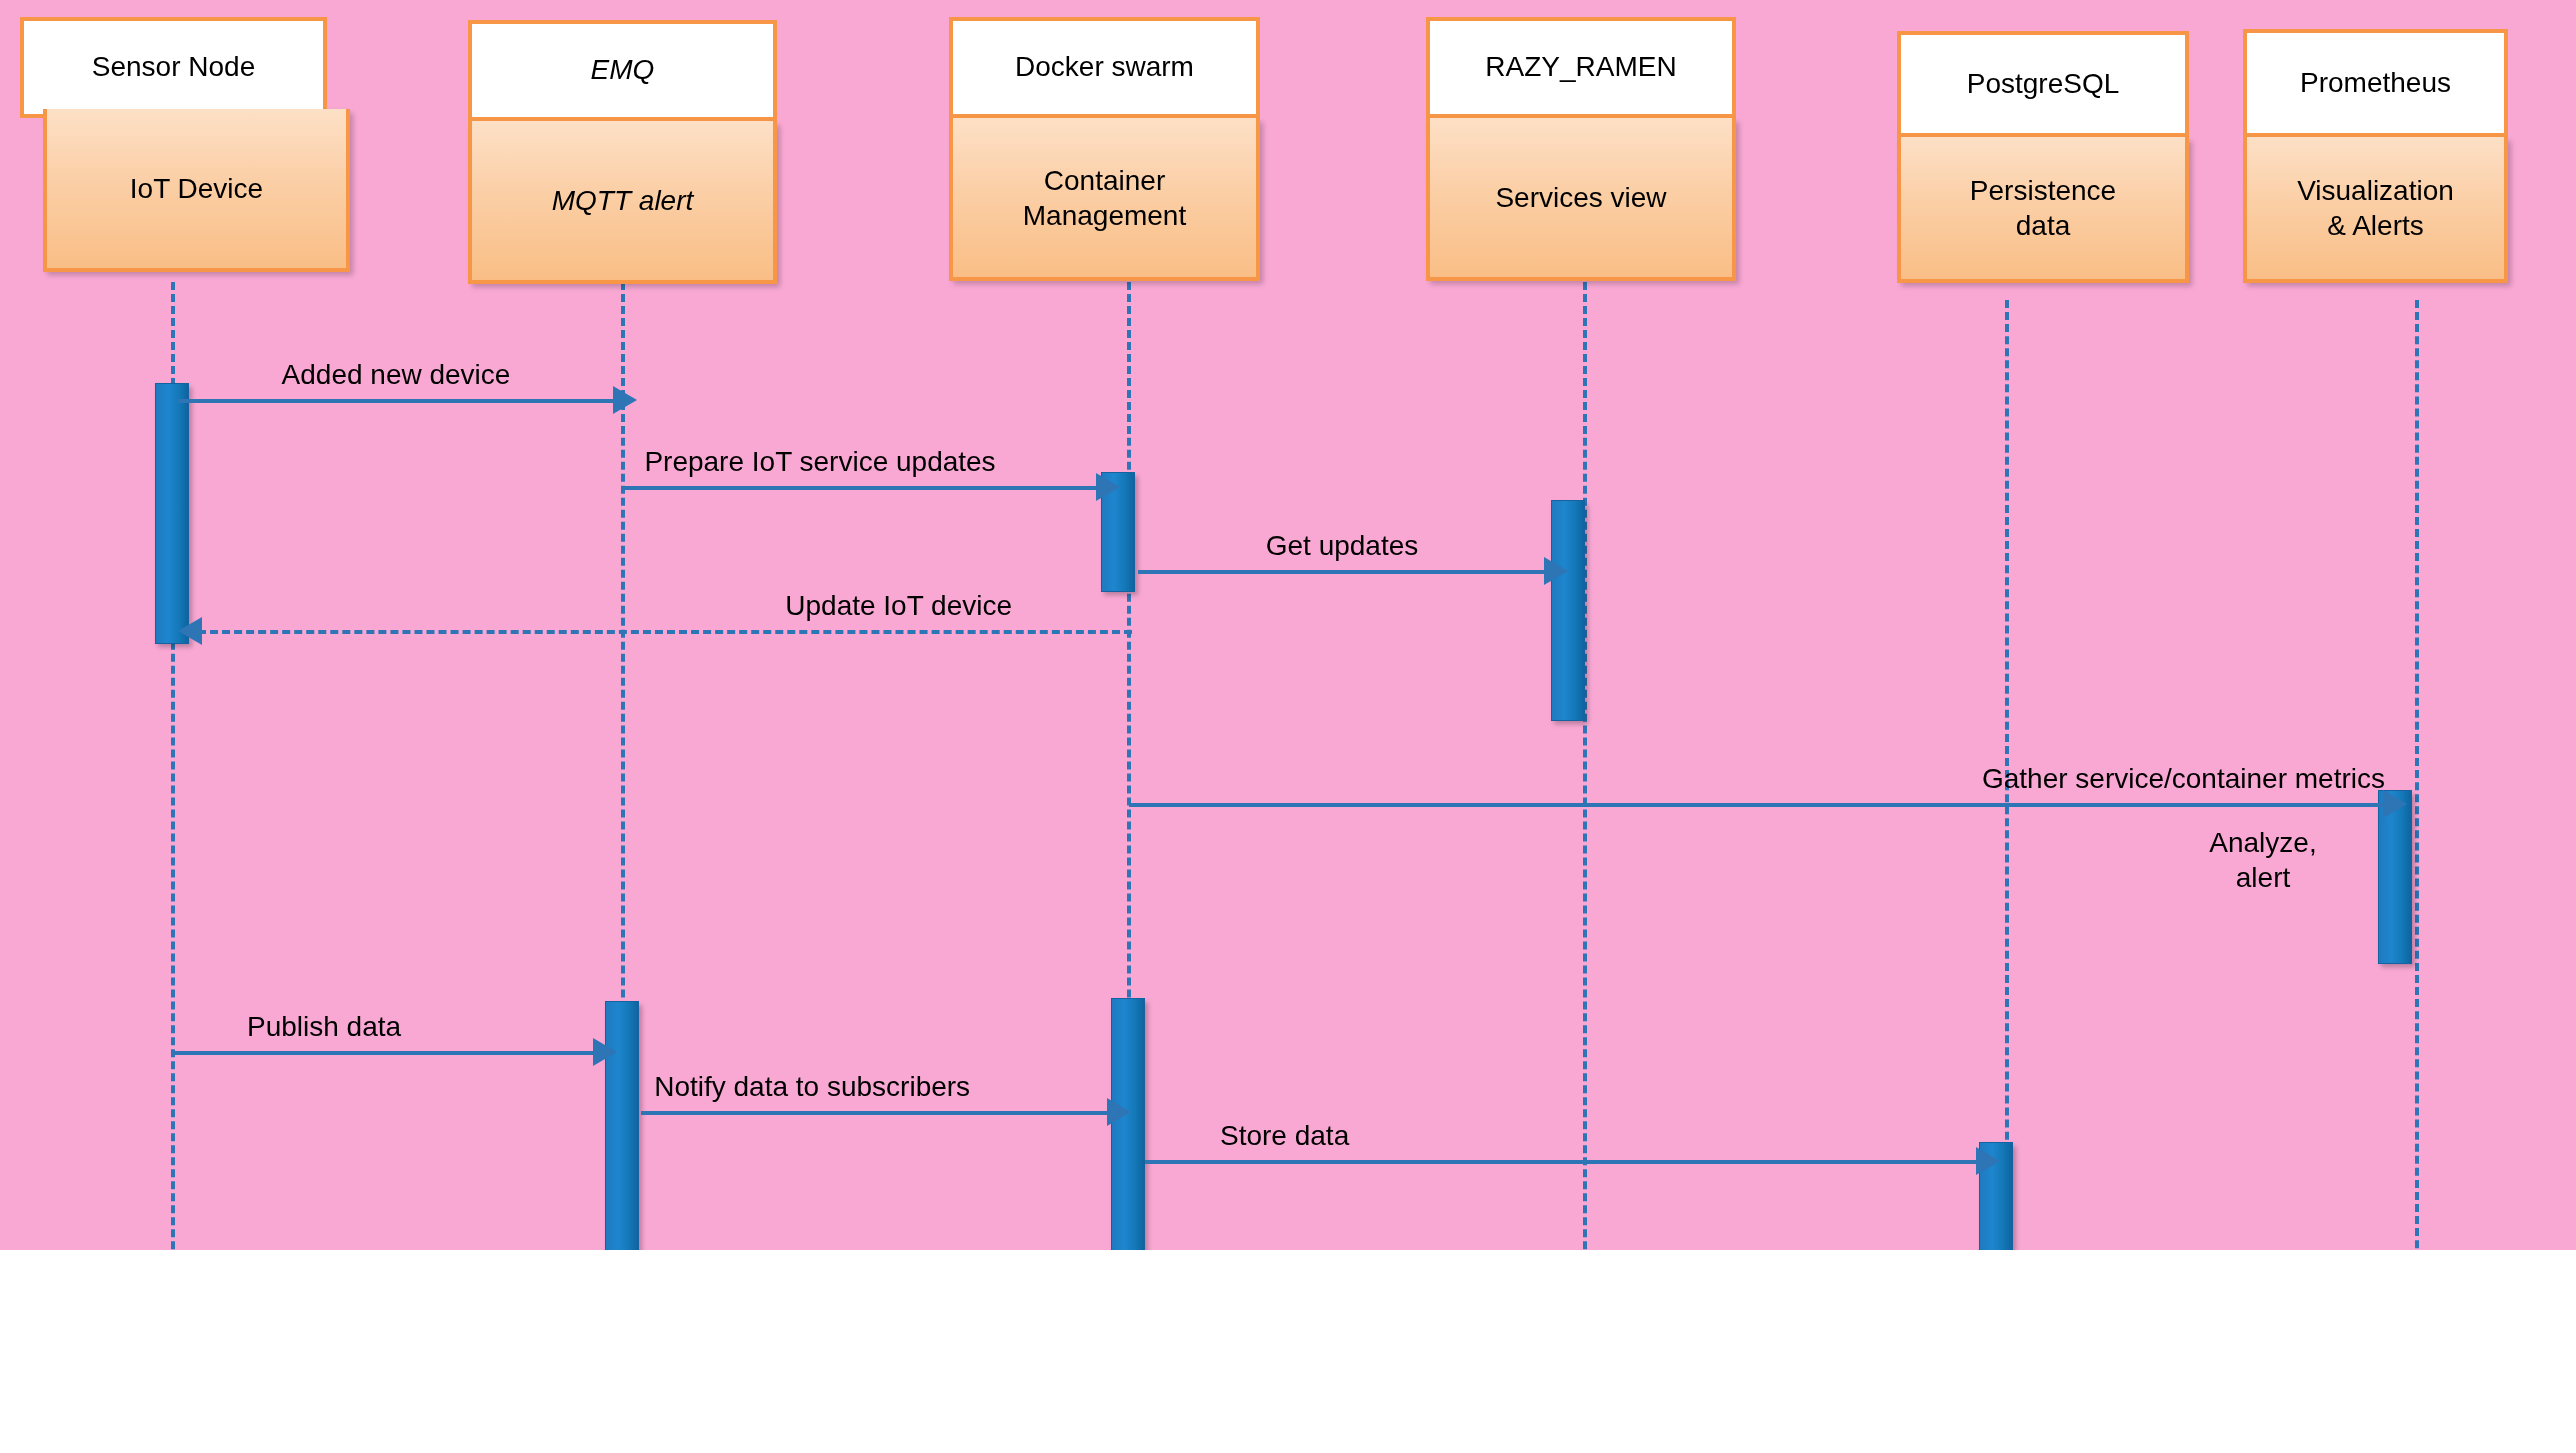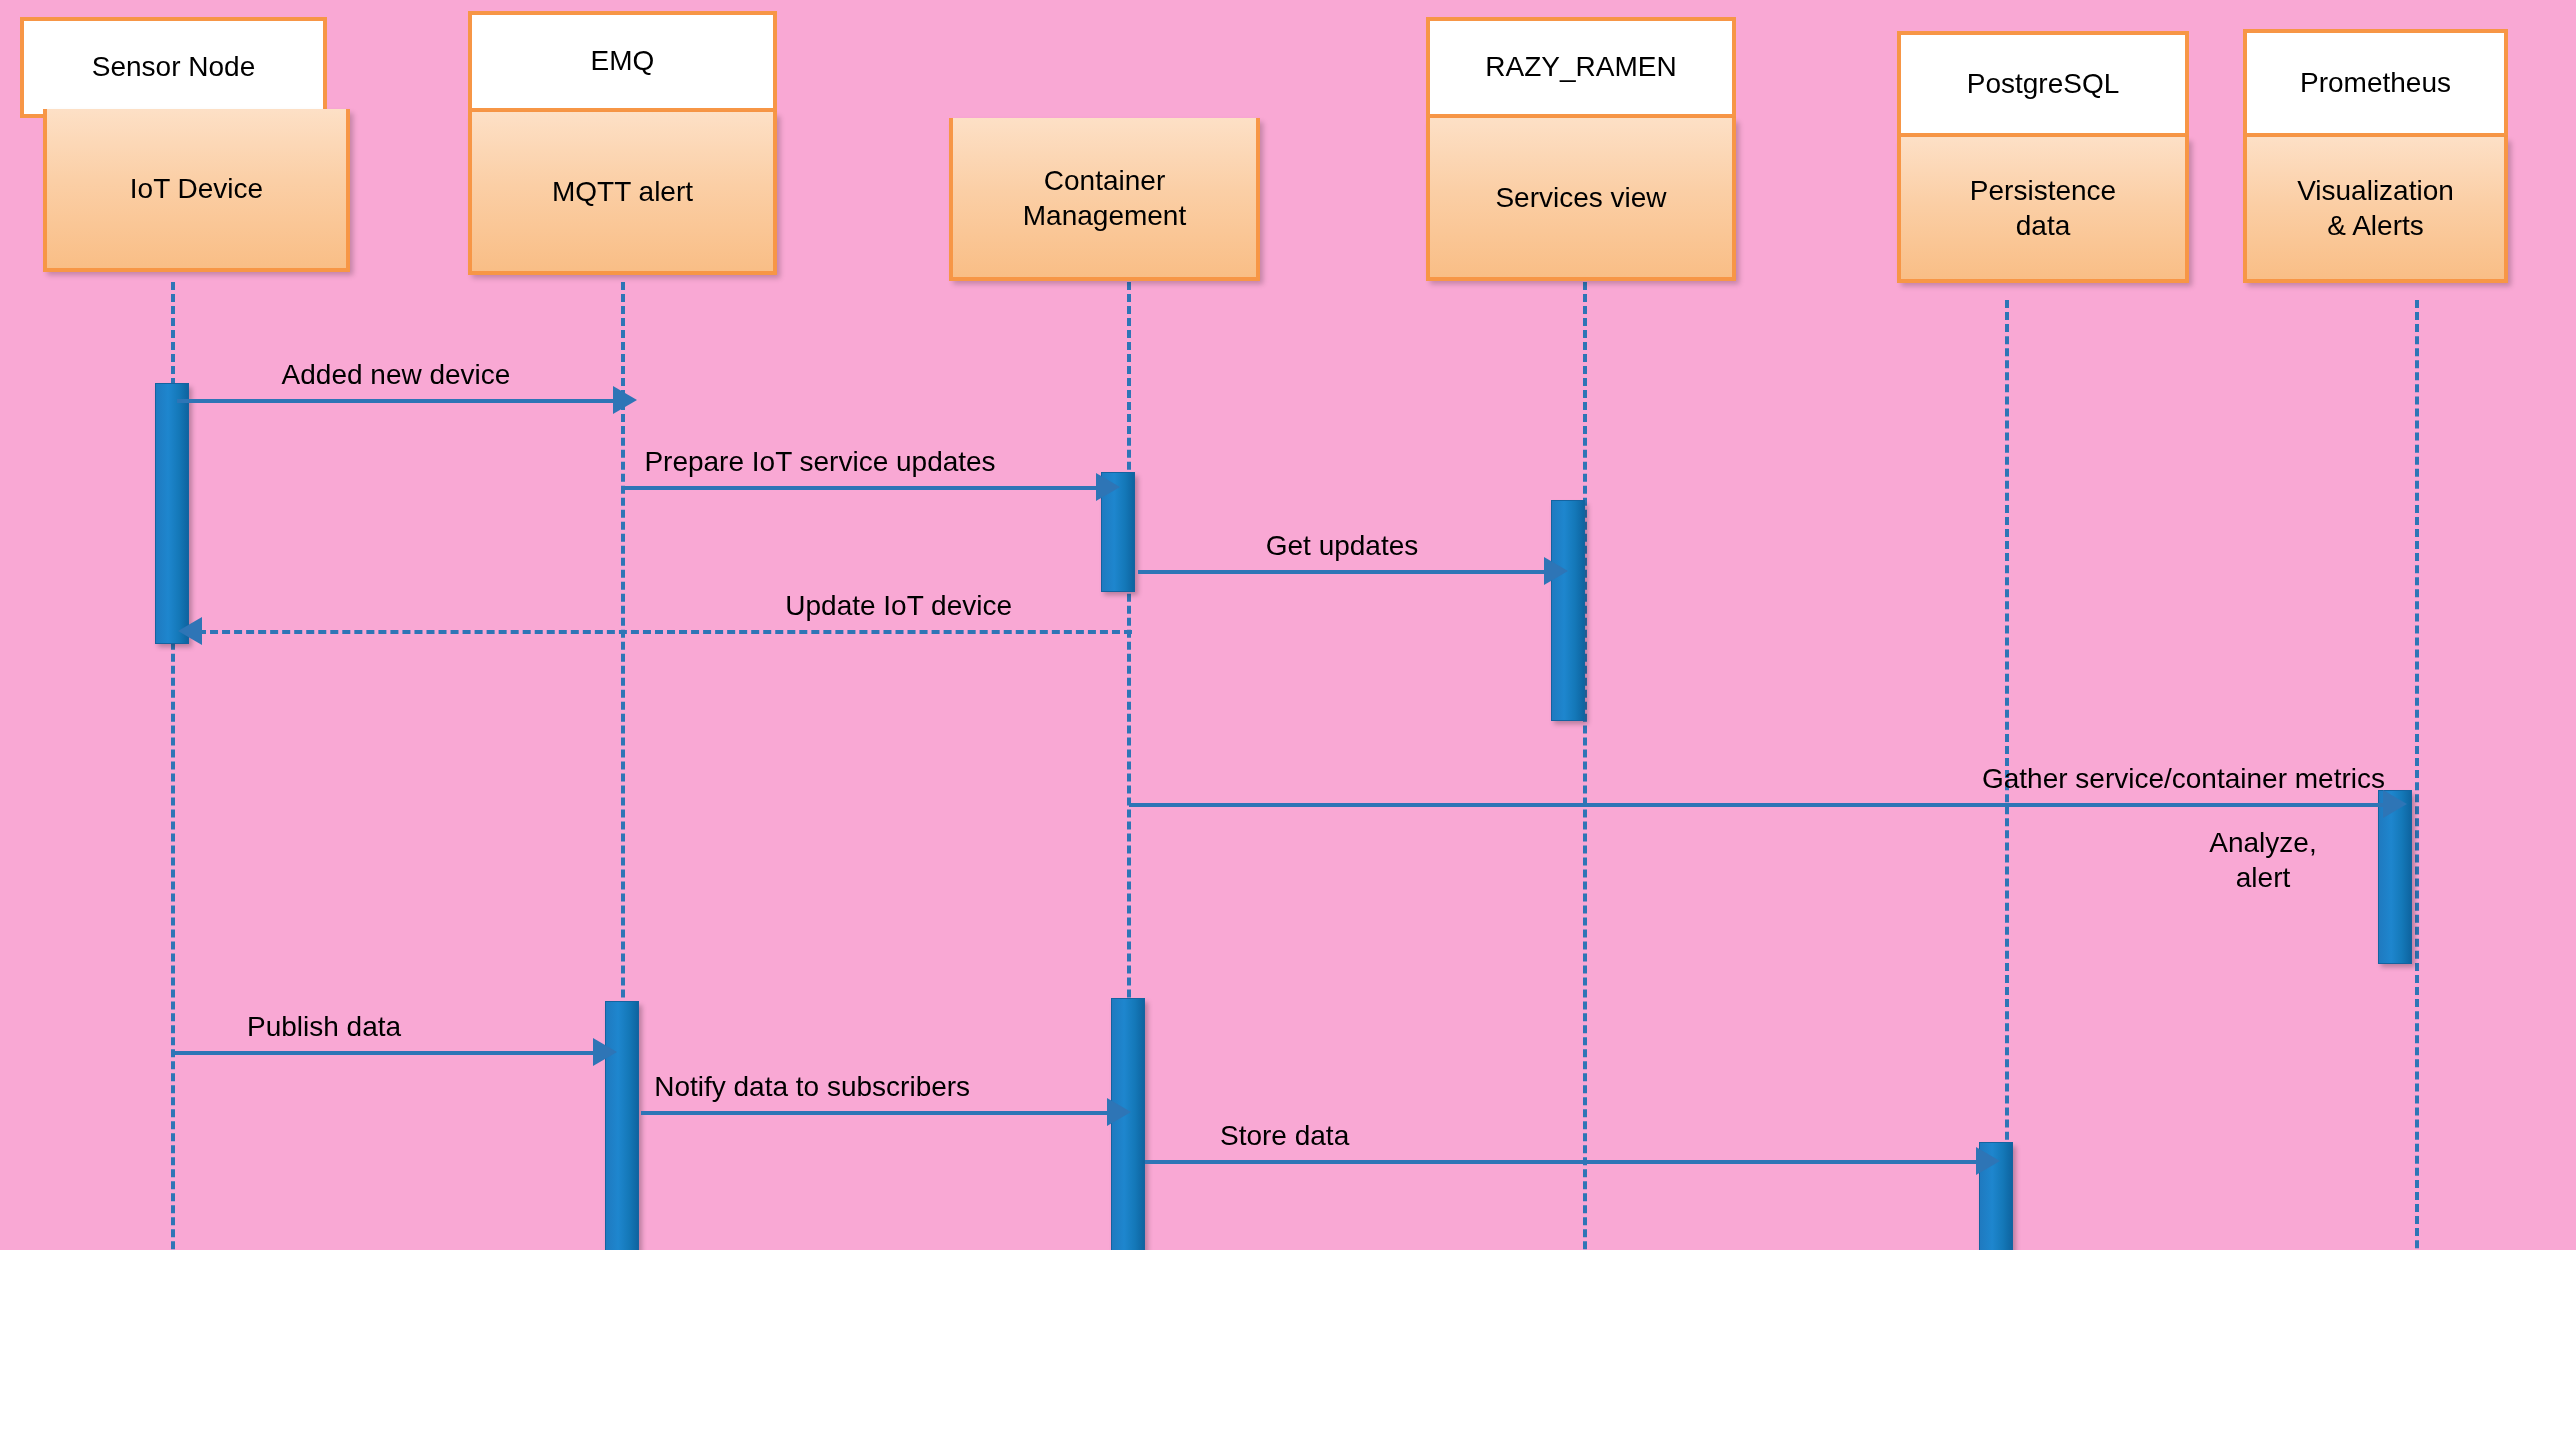--- a/index.html
+++ b/index.html
@@ -100,26 +100,27 @@
   <div class="lifeline" style="left:1127px;top:282px;  height:1159px;"></div>
   <div class="lifeline" style="left:1583px;top:282px;  height:1159px;"></div>
   <div class="lifeline" style="left:2005px;top:300px;  height:1141px;"></div>
   <div class="lifeline" style="left:2415px;top:300px;  height:1141px;"></div>
 
   <div class="participant" style="left:20px;top:17px;width:307px;height:264px;">
     <div class="p-head" style="width:307px;height:101px;">Sensor Node</div>
     <div class="p-body" style="top:92px;width:307px;height:163px;margin-left:23px;">IoT  Device</div>
   </div>
 
-  <div class="participant" style="left:468px;top:11px;width:309px;height:264px;">
+  <div class="participant" style="left:468px;top:20px;width:309px;height:264px;font-style:italic;">
     <div class="p-head" style="width:309px;height:101px;">EMQ</div>
     <div class="p-body" style="top:101px;width:309px;height:163px;">MQTT alert</div>
   </div>
 
   <div class="participant" style="left:949px;top:17px;width:311px;height:264px;">
+    <div class="p-head" style="width:311px;height:101px;">Docker swarm</div>
     <div class="p-body" style="top:101px;width:311px;height:163px;white-space:pre-line;">Container
 Management</div>
   </div>
 
   <div class="participant" style="left:1426px;top:17px;width:310px;height:264px;border-radius:14px;">
     <div class="p-head" style="width:310px;height:101px;">RAZY_RAMEN</div>
     <div class="p-body" style="top:101px;width:310px;height:163px;">Services view</div>
   </div>
 
   <div class="participant" style="left:1852px;top:31px;width:292px;height:252px;margin-left:45px;">

